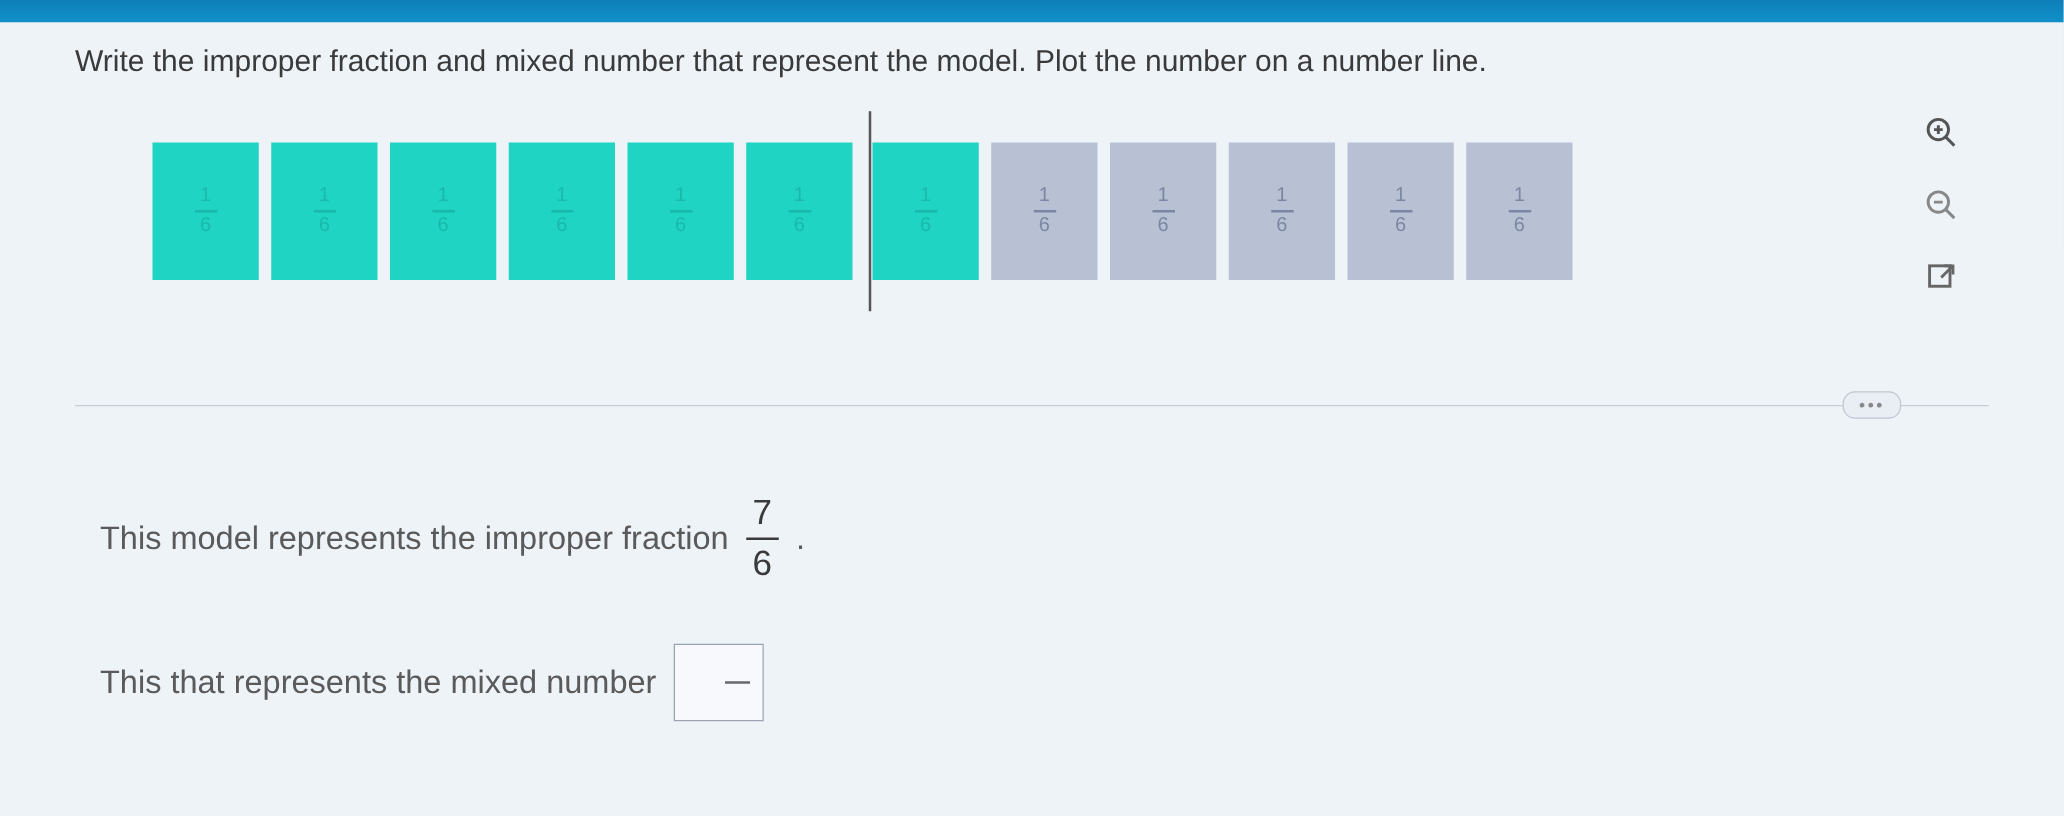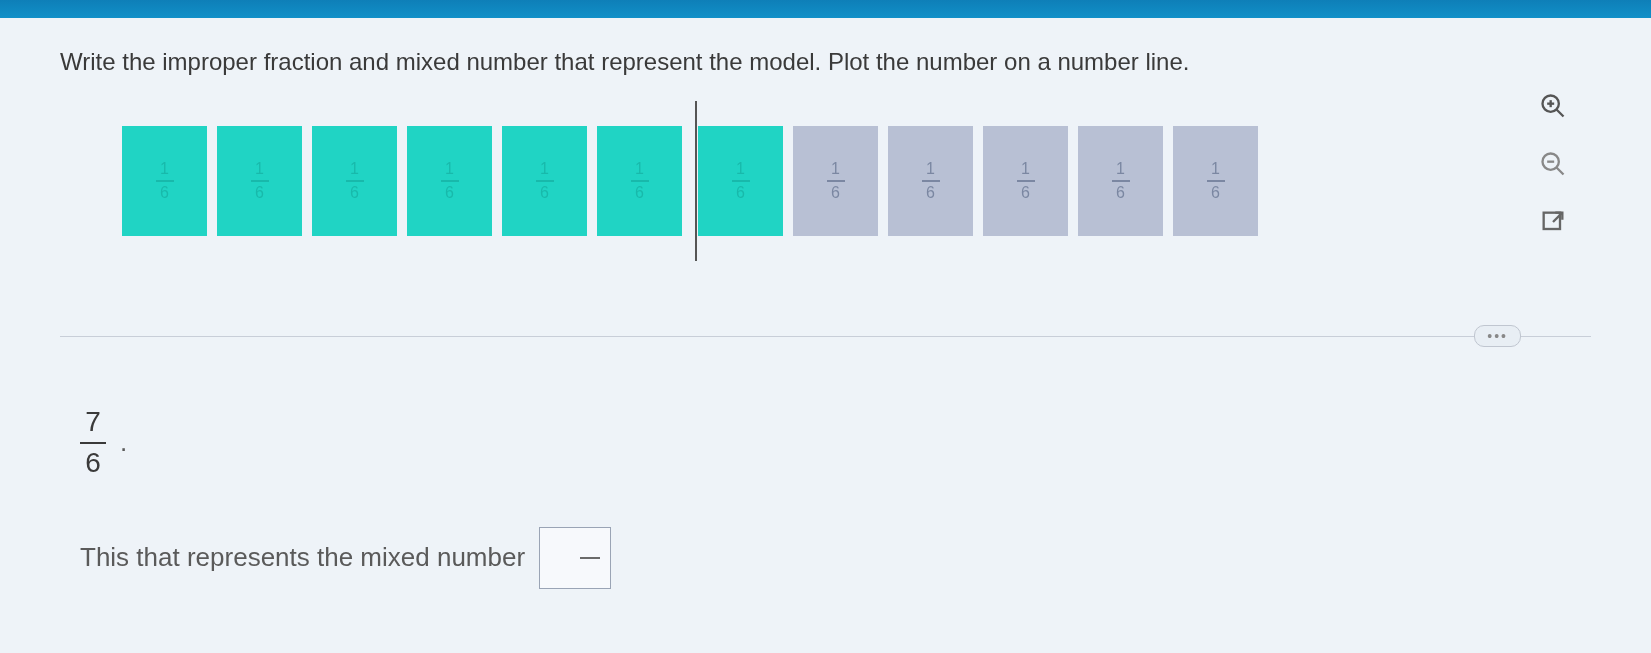--- a/index.html
+++ b/index.html
@@ -18,21 +18,20 @@
     background: #eef3f8;
     padding: 18px 60px 0 60px;
     position: relative;
     height: 635px;
   }
   .prompt {
     font-size: 24px;
     color: #3a3a3a;
     font-weight: 400;
     margin-bottom: 40px;
-    margin-top: 12px;
   }
   .model-area {
     position: relative;
     padding-left: 60px;
     margin-bottom: 40px;
   }
   .bars {
     display: flex;
     align-items: center;
     gap: 0;
@@ -283,20 +282,21 @@
         </svg>
     </div>
   </div>
 
   <div class="divider-row">
     <div class="ellipsis-btn">•••</div>
   </div>
 
   <div class="answers">
     <div class="answer-line">
+      <span>This model represents the improper fraction</span>
       <span class="big-frac">
         <span class="fnum">7</span>
         <span class="fbar"></span>
         <span class="fden">6</span>
       </span>
       <span>.</span>
     </div>
     <div class="answer-line">
       <span>This that represents the mixed number</span>
       <span class="mixed-input">

